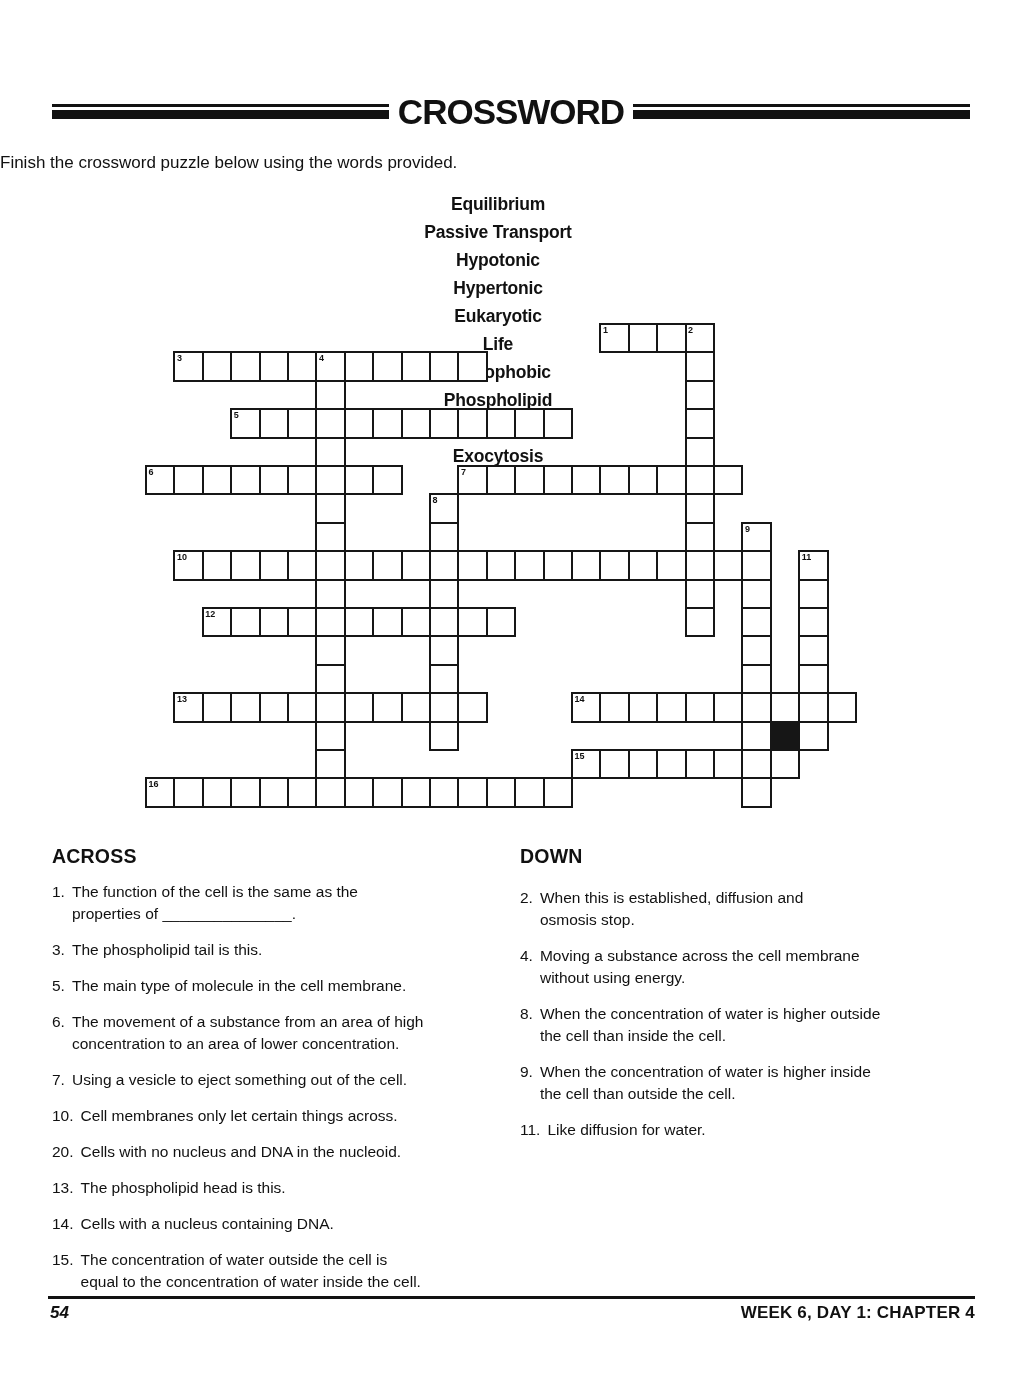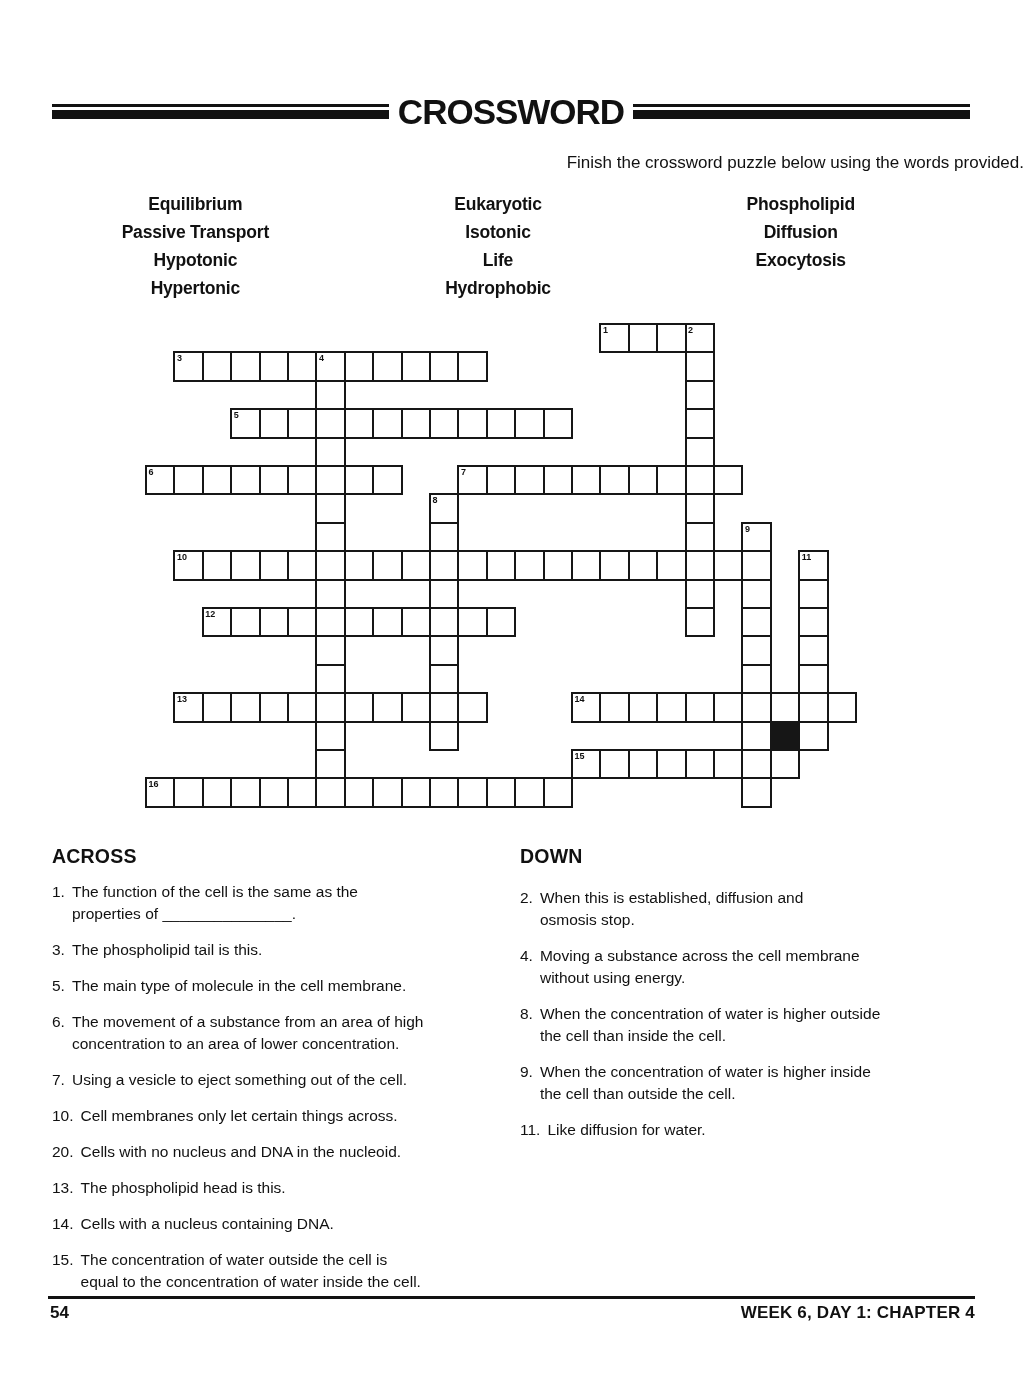--- a/index.html
+++ b/index.html
@@ -22,27 +22,28 @@
   .rule .thin  { height:3px; background:#111; }
   .rule .gap   { height:3px; }
   .rule .thick { height:9px; background:#111; }
   .page-title {
     font-size:35px; font-weight:800; letter-spacing:-1px;
     padding:0 9px; line-height:35px; white-space:nowrap;
   }
 
   .instruction {
     position:absolute; left:0; top:153px; width:1024px;
-    text-align:right; font-size:17px; font-weight:500;
+    text-align:left; font-size:17px; font-weight:500;
   }
 
   
   .word-bank {
     position:absolute; left:44px; top:190px; width:908px;
     display:flex;
+    flex-direction:column;
   }
   .wb-col { flex:1; text-align:center; }
   .wb-word {
     font-size:17.5px; font-weight:700; line-height:28px;
     letter-spacing:-0.2px; white-space:nowrap;
   }
 
   
   .grid { position:absolute; left:145px; top:323px; width:714px; height:486px; }
   .cell {
@@ -63,21 +64,21 @@
     font-size:19.5px; font-weight:800; letter-spacing:0.2px;
     margin:0 0 13px 0;
   }
   .clues-down .clues-title { margin-bottom:19px; }
   .clue { display:flex; margin-bottom:14px; font-size:15.5px; line-height:22px; }
   .clue-num { margin-right:7px; white-space:nowrap; }
   .clue-text { white-space:pre-line; }
 
   
   .footer-rule { position:absolute; left:48px; top:1296px; width:927px; height:3px; background:#111; }
-  .footer-left  { position:absolute; left:50px;  top:1303px; font-size:17px; font-weight:700; }
+  .footer-left  { position:absolute; left:50px;  top:1303px; font-size:17px; font-weight:700;font-style:italic; }
   .footer-right { position:absolute; right:49px; top:1303px; font-size:17px; font-weight:700; letter-spacing:0.2px; }
 </style>
 </head>
 <body>
 
 <div class="page">
 
   <div class="title-row">
     <div class="rule">
       <div class="thin"></div>
@@ -96,21 +97,20 @@
 
   <div class="word-bank">
       <div class="wb-col">
         <div class="wb-word">Equilibrium</div>
         <div class="wb-word">Passive Transport</div>
         <div class="wb-word">Hypotonic</div>
         <div class="wb-word">Hypertonic</div>
       </div>
       <div class="wb-col">
         <div class="wb-word">Eukaryotic</div>
-        <div class="wb-word">Isotonic</div>
         <div class="wb-word">Life</div>
         <div class="wb-word">Hydrophobic</div>
       </div>
       <div class="wb-col">
         <div class="wb-word">Phospholipid</div>
         <div class="wb-word">Diffusion</div>
         <div class="wb-word">Exocytosis</div>
       </div>
     </div>
 

